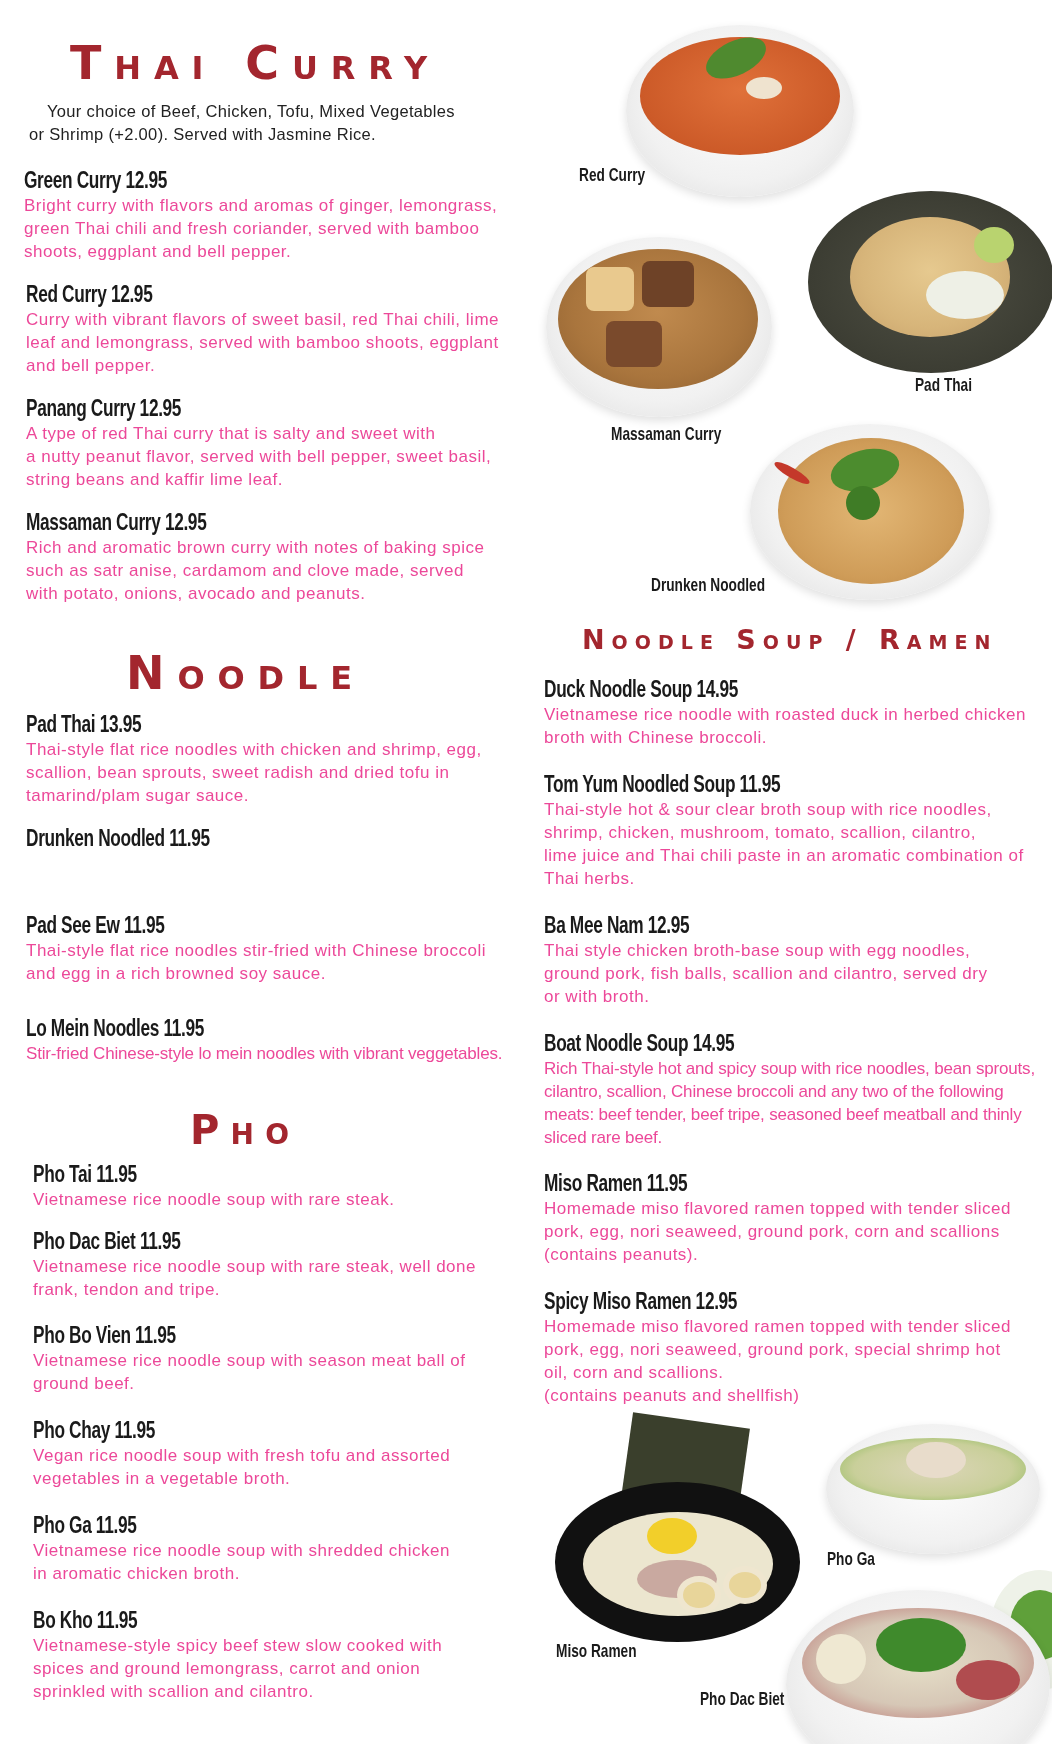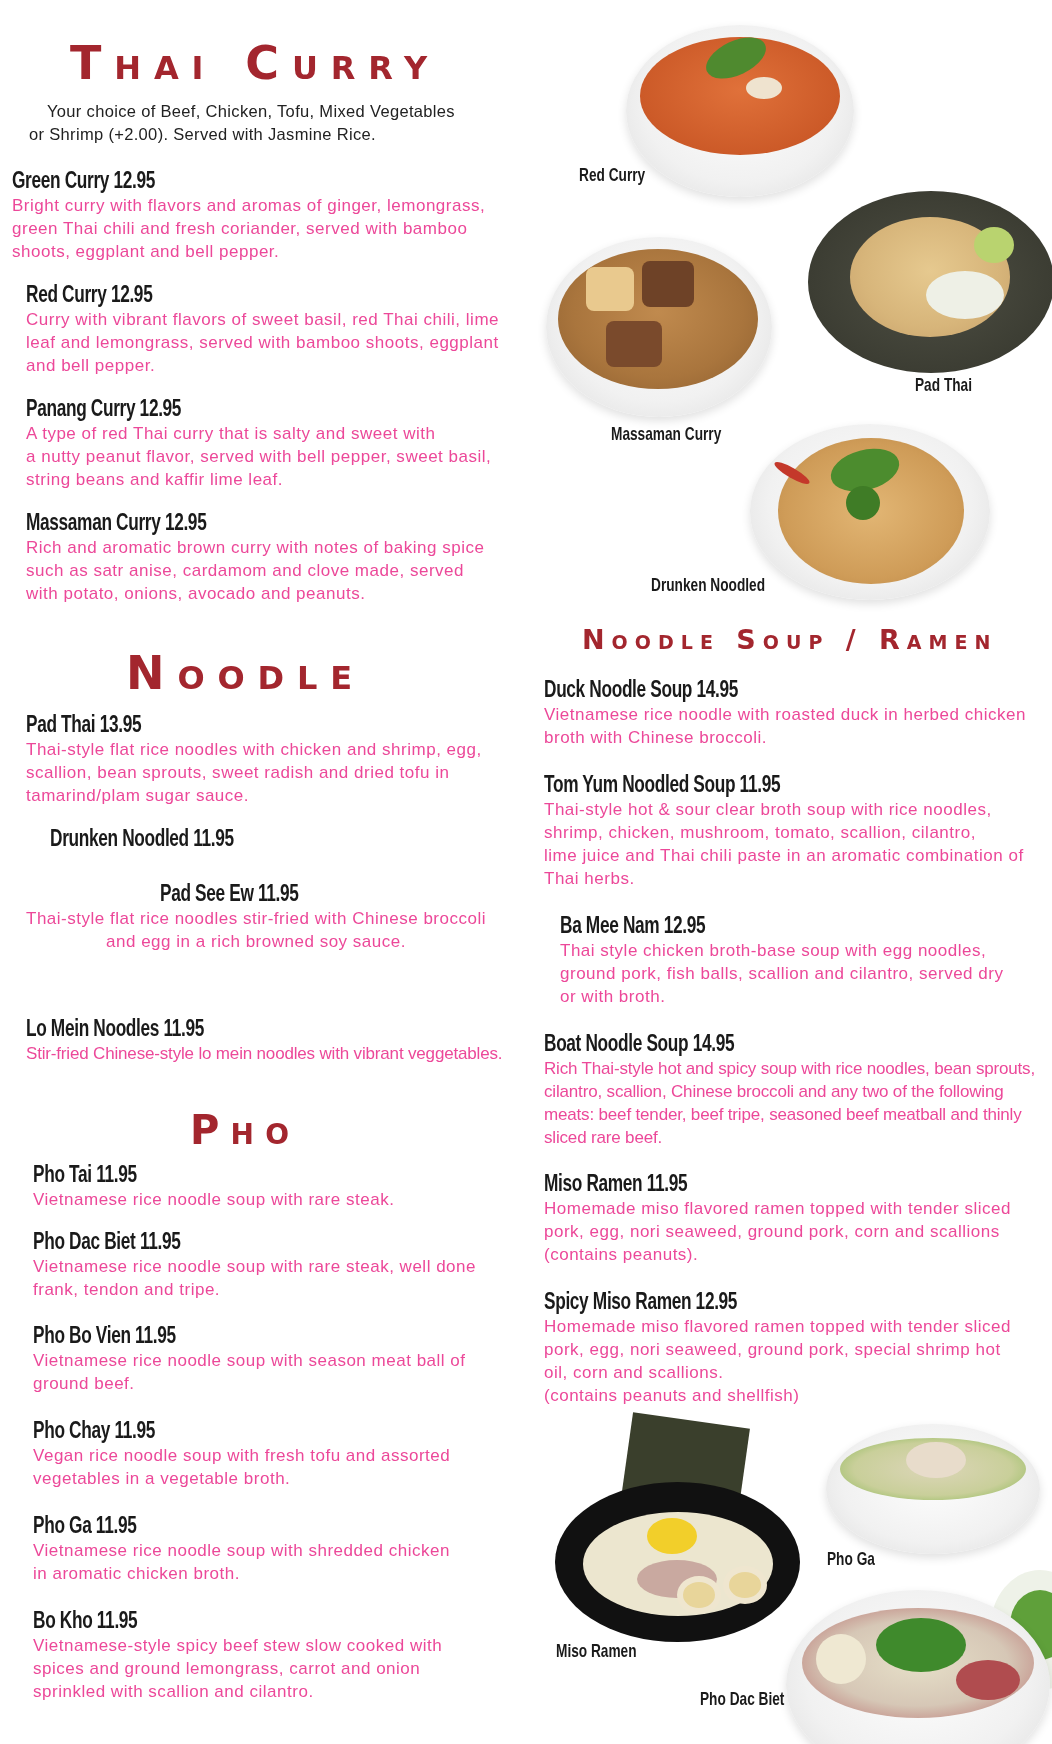--- a/index.html
+++ b/index.html
@@ -72,21 +72,21 @@
   }
 </style>
 </head>
 <body>
 
 <div class="section-title big" style="left:70px; top:40px;">Thai Curry</div>
 
 <div class="intro" style="left:29px; top:100px; white-space:pre-line; text-indent:18px;">Your choice of Beef, Chicken, Tofu, Mixed Vegetables
 or Shrimp (+2.00). Served with Jasmine Rice.</div>
 
-<div class="item" style="left:12px; top:167px;">
+<div class="item" style="left:24px; top:167px;">
   <div class="item-name">Green Curry 12.95</div>
   <div class="item-desc">Bright curry with flavors and aromas of ginger, lemongrass,
 green Thai chili and fresh coriander, served with bamboo
 shoots, eggplant and bell pepper.</div>
 </div>
 <div class="item" style="left:26px; top:281px;">
   <div class="item-name">Red Curry 12.95</div>
   <div class="item-desc">Curry with vibrant flavors of sweet basil, red Thai chili, lime
 leaf and lemongrass, served with bamboo shoots, eggplant
 and bell pepper.</div>
@@ -105,24 +105,24 @@
 </div>
 
 <div class="section-title big" style="left:126px; top:650px;">Noodle</div>
 
 <div class="item" style="left:26px; top:711px;">
   <div class="item-name">Pad Thai 13.95</div>
   <div class="item-desc">Thai-style flat rice noodles with chicken and shrimp, egg,
 scallion, bean sprouts, sweet radish and dried tofu in
 tamarind/plam sugar sauce.</div>
 </div>
-<div class="item" style="left:26px; top:825px;margin-left:24px;">
+<div class="item" style="left:26px; top:825px;">
   <div class="item-name">Drunken Noodled 11.95</div>
 </div>
-<div class="item" style="left:26px; top:880px;text-align:center;">
+<div class="item" style="left:26px; top:912px;">
   <div class="item-name">Pad See Ew 11.95</div>
   <div class="item-desc">Thai-style flat rice noodles stir-fried with Chinese broccoli
 and egg in a rich browned soy sauce.</div>
 </div>
 <div class="item" style="left:26px; top:1015px;">
   <div class="item-name">Lo Mein Noodles 11.95</div>
   <div class="item-desc tight">Stir-fried Chinese-style lo mein noodles with vibrant veggetables.</div>
 </div>
 
 <div class="section-title big" style="left:190px; top:1110px; font-size:40px;">Pho</div>
@@ -200,21 +200,21 @@
   <div class="item-desc">Vietnamese rice noodle with roasted duck in herbed chicken
 broth with Chinese broccoli.</div>
 </div>
 <div class="item" style="left:544px; top:771px;">
   <div class="item-name">Tom Yum Noodled Soup 11.95</div>
   <div class="item-desc">Thai-style hot &amp; sour clear broth soup with rice noodles,
 shrimp, chicken, mushroom, tomato, scallion, cilantro,
 lime juice and Thai chili paste in an aromatic combination of
 Thai herbs.</div>
 </div>
-<div class="item" style="left:544px; top:912px;margin-left:16px;">
+<div class="item" style="left:544px; top:912px;">
   <div class="item-name">Ba Mee Nam 12.95</div>
   <div class="item-desc">Thai style chicken broth-base soup with egg noodles,
 ground pork, fish balls, scallion and cilantro, served dry
 or with broth.</div>
 </div>
 <div class="item" style="left:544px; top:1030px;">
   <div class="item-name">Boat Noodle Soup 14.95</div>
   <div class="item-desc tight">Rich Thai-style hot and spicy soup with rice noodles, bean sprouts,
 cilantro, scallion, Chinese broccoli and any two of the following
 meats: beef tender, beef tripe, seasoned beef meatball and thinly

